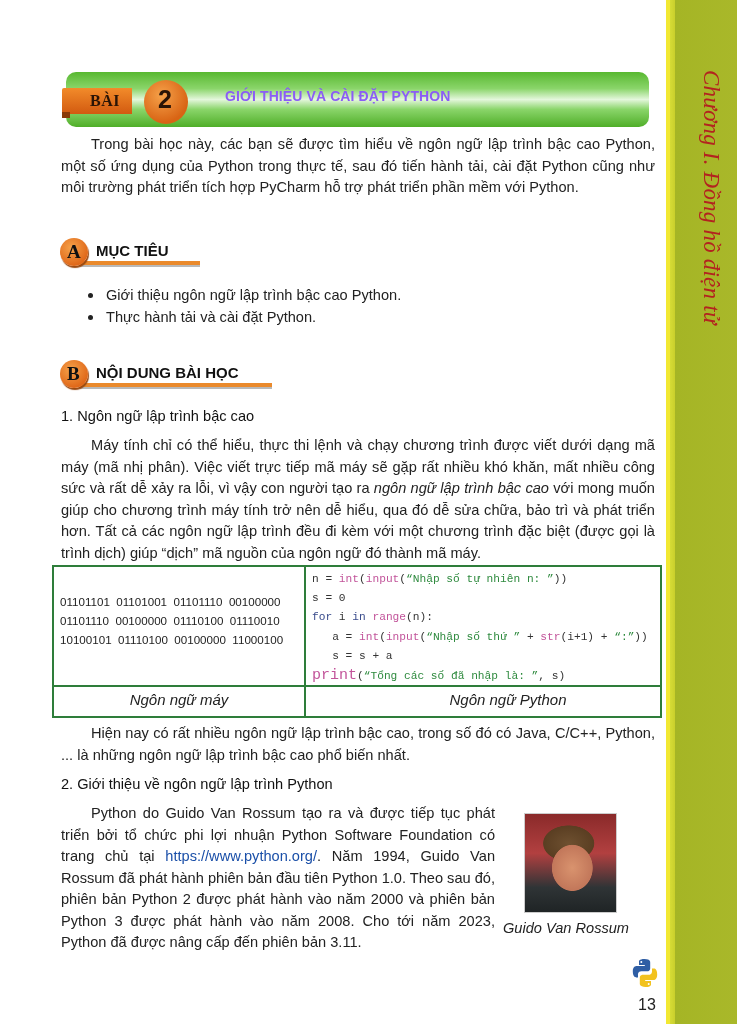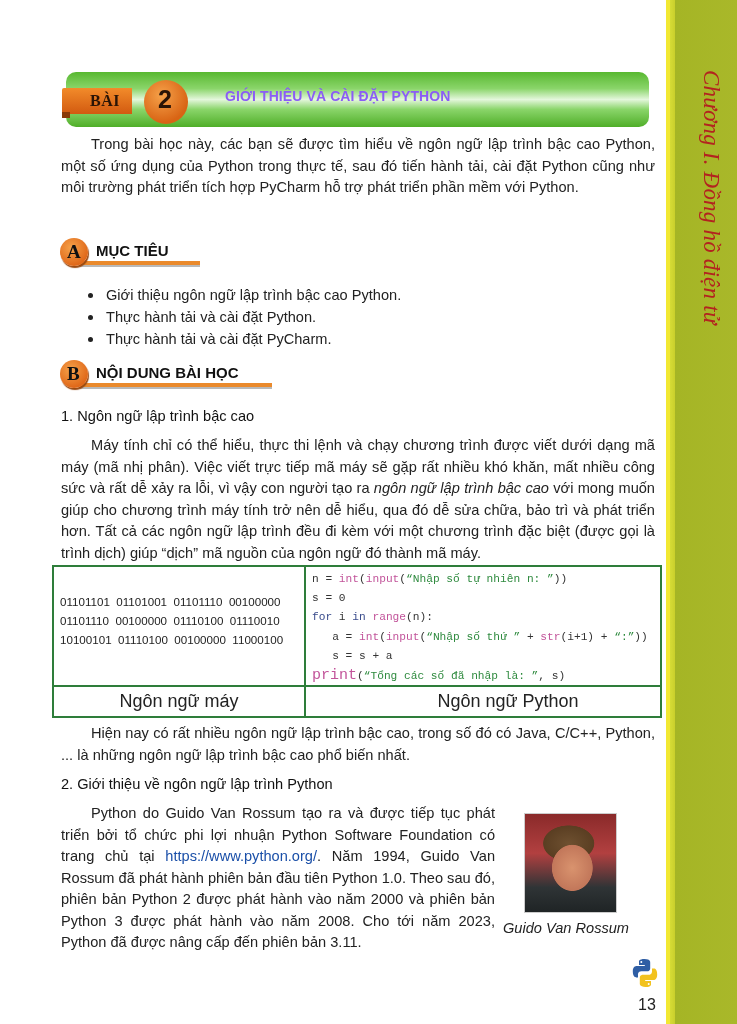--- a/index.html
+++ b/index.html
@@ -48,21 +48,21 @@
     
     .cmp { position: absolute; left: 52px; top: 565px; width: 610px; height: 153px; border: 2px solid #2e7d3a; }
     .cmp-vline { position: absolute; left: 250px; top: 0; width: 2px; height: 100%; background: #2e7d3a; }
     .cmp-hline { position: absolute; left: 0; top: 118px; width: 100%; height: 2px; background: #2e7d3a; }
     .binary { position: absolute; left: 6px; top: 25px; font-size: 11.6px; line-height: 19.2px; color: #222; white-space: pre; }
     .code { position: absolute; left: 258px; top: 3px; font-family: "Liberation Mono", monospace; font-size: 11.2px; line-height: 19.2px; color: #333; white-space: pre; }
     .code .fn { color: #c2549a; }
     .code .str { color: #2e8a3e; }
     .code .kw { color: #3a4c8c; }
     .code .big { font-size: 15px; }
-    .cap { position: absolute; top: 124px; font-size: 18px; color: #222; text-align: center; }
+    .cap { position: absolute; top: 124px; font-style: italic; font-size: 15px; color: #222; text-align: center; }
 
     .photo { position: absolute; left: 524px; top: 813px; width: 93px; height: 100px; border: 1px solid #ccc;
       background: radial-gradient(ellipse 40% 42% at 52% 55%, #d9936e 0%, #c2775a 55%, transparent 57%),
                   radial-gradient(ellipse 46% 30% at 48% 30%, #6e5030 0%, #5a3e22 60%, transparent 62%),
                   linear-gradient(to bottom, #8a2a2a 0%, #b24040 40%, #2f3436 75%, #1f2425 100%); }
     .photo-cap { position: absolute; left: 503px; top: 920px; font-style: italic; font-size: 14.6px; color: #222; }
     .link { color: #1a4fa8; }
 
     .py-logo { position: absolute; left: 629px; top: 957px; width: 32px; height: 32px; }
     .page-num { position: absolute; left: 638px; top: 996px; font-size: 16px; color: #222; }
@@ -87,21 +87,20 @@
 
 <div class="sec" style="top:238px; width:320px;">
   <div class="sec-line" style="width:120px;"></div>
   <div class="sec-circle"></div>
   <span class="sec-letter">A</span>
   <span class="sec-label">MỤC TIÊU</span>
 </div>
 <ul class="bullets">
   <li>Giới thiệu ngôn ngữ lập trình bậc cao Python.</li>
   <li>Thực hành tải và cài đặt Python.</li>
-  <li>Thực hành tải và cài đặt PyCharm.</li>
 </ul>
 
 <div class="sec" style="top:360px; width:320px;">
   <div class="sec-line" style="width:192px;"></div>
   <div class="sec-circle"></div>
   <span class="sec-letter">B</span>
   <span class="sec-label">NỘI DUNG BÀI HỌC</span>
 </div>
 
 <div class="subhead" style="top:408px;">1. Ngôn ngữ lập trình bậc cao</div>

